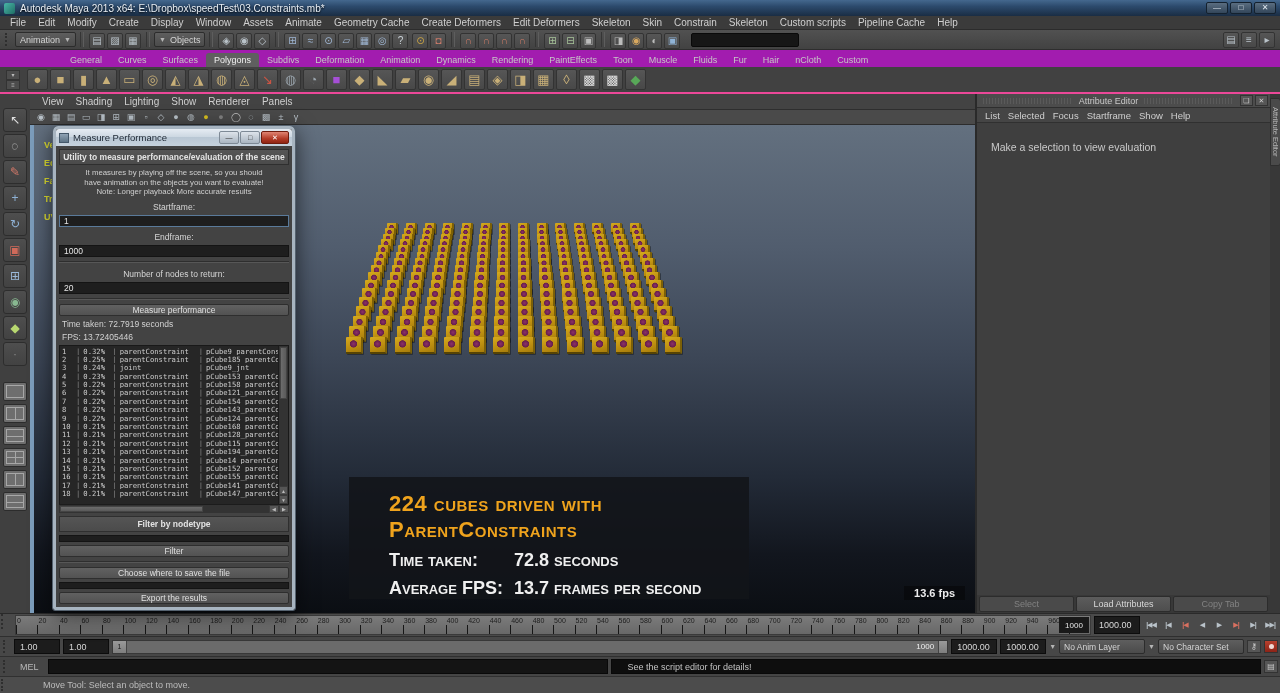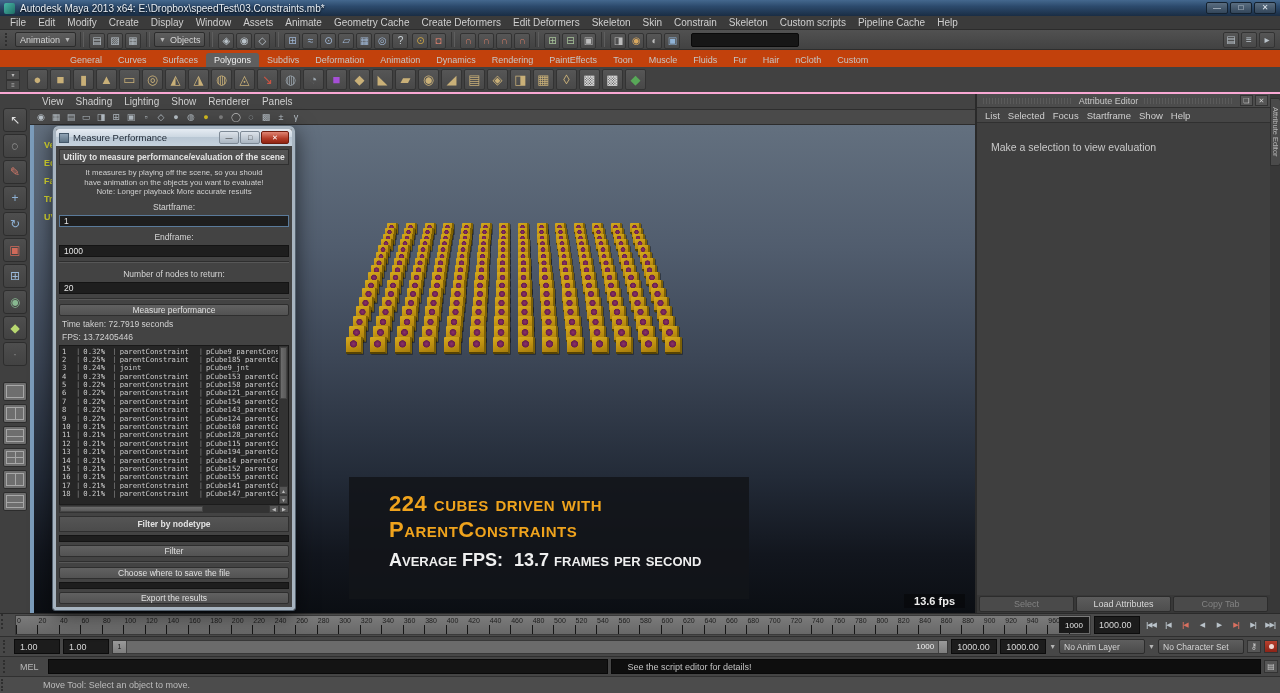--- a/index.html
+++ b/index.html
@@ -29,21 +29,21 @@
     color:#d5d5d5; font-size:9px; display:flex; align-items:center; padding:0 4px; gap:4px; white-space:nowrap; }
   .dd-arrow { font-size:7px; color:#b5b5b5; }
   .sep { width:4px; align-self:stretch; margin:2px 2px; border-left:1px solid #353535; border-right:1px solid #5d5d5d; }
   .icon { display:inline-flex; width:16px; height:16px; align-items:center; justify-content:center;
     font-size:10px; color:#b9c2c9; }
   .iconbox .icon { background:linear-gradient(#565656,#484848); border:1px solid #333; border-radius:2px; margin:0 1px; }
   .status-field { width:108px; height:14px; background:#161616; border:1px solid #090909; border-radius:2px; margin-left:8px; }
   .status-right { margin-left:auto; display:flex; }
 
   
-  .shelf { flex:0 0 42px; background:#c2410c; border-bottom:2px solid #f9a8d4; }
+  .shelf { flex:0 0 42px; background:#a21caf; border-bottom:2px solid #ec4899; }
   .shelf-tabs { height:17px; display:flex; align-items:flex-end; padding-left:62px; }
   .shelf-tab-cls { font-size:9px; color:#c6c6c6; padding:2px 8px 2px; white-space:nowrap; }
   .shelf-tab-cls.active { background:#5f5f5f; color:#f0f0f0; border-radius:3px 3px 0 0; }
   .shelf-icons-row { height:25px; display:flex; align-items:center; padding-left:6px; background:#414141; }
   .mini-col { display:flex; flex-direction:column; margin-right:6px; }
   .mini-btn { width:14px; height:10px; font-size:6px; color:#bbb; background:#4c4c4c; border:1px solid #333;
     display:flex; align-items:center; justify-content:center; }
   .shelf-ic .icon { width:21px; height:21px; font-size:13px; color:#c9b078; }
 
   
@@ -66,21 +66,21 @@
 
   .viewport-panel { flex:1 1 auto; display:flex; flex-direction:column; min-width:0; border-right:2px solid #2a2a2a; }
   .panel-menubar { height:16px; background:#434343; display:flex; align-items:center; padding-left:6px; border-bottom:1px solid #2e2e2e; }
   .panel-toolbar { height:15px; background:#4a4a4a; display:flex; align-items:center; padding-left:4px; gap:1px; border-bottom:1px solid #2c2c2c; }
   .panel-toolbar .icon { width:14px; height:13px; font-size:9px; }
   .viewport { flex:1 1 auto; position:relative; overflow:hidden; border-left:4px solid #7c9dbc;
     background:linear-gradient(180deg,#63707f 0%,#515d6e 25%,#3c4656 48%,#232b38 72%,#12161e 88%,#0b0e13 100%); }
 
   .hud-left { position:absolute; left:10px; top:15px; z-index:2; }
   .hud-line { display:block; font-size:9px; font-weight:bold; color:#e4e431; height:18px; }
-  .fps-hud { position:absolute; right:10px; bottom:5px; z-index:6; font-size:11px; font-weight:bold; color:#ececec;
+  .fps-hud { position:absolute; right:10px; bottom:13px; z-index:6; font-size:11px; font-weight:bold; color:#ececec;
     background:rgba(5,6,8,0.55); padding:1px 10px; }
 
   #cube-field { position:absolute; inset:0; z-index:1; }
   .cube { position:absolute; border-radius:1px;
     background:radial-gradient(circle at 50% 46%, #8d3168 0%, #671f4c 30%, rgba(0,0,0,0) 36%),
       linear-gradient(160deg,#d7ab1e 0%,#bc8e10 60%,#a67c0b 100%);
     border-right:2px solid #7c6007; border-bottom:2px solid #554305; box-shadow:1px 1px 0 rgba(0,0,0,.35); }
 
   .banner { position:absolute; left:315px; top:352px; width:400px; height:122px; z-index:5;
     background:rgba(18,20,25,0.88); padding:14px 0 0 40px; }
@@ -573,20 +573,24 @@
             <div class="cube" style="left: 502.5px; top: 98px; width: 11px; height: 11px; z-index: 1;"></div>
             <div class="cube" style="left: 521.1px; top: 98px; width: 11px; height: 11px; z-index: 1;"></div>
             <div class="cube" style="left: 539.7px; top: 98px; width: 11px; height: 11px; z-index: 1;"></div>
             <div class="cube" style="left: 558.4px; top: 98px; width: 11px; height: 11px; z-index: 1;"></div>
             <div class="cube" style="left: 577px; top: 98px; width: 11px; height: 11px; z-index: 1;"></div>
             <div class="cube" style="left: 595.7px; top: 98px; width: 11px; height: 11px; z-index: 1;"></div>
           </div>
         <div class="banner">
           <div class="banner-title">224 cubes driven with ParentConstraints</div>
           <div class="banner-row">
+            <span class="banner-label">Time taken:</span>
+            <span class="banner-value">72.8 seconds</span>
+          </div>
+          <div class="banner-row">
             <span class="banner-label">Average FPS:</span>
             <span class="banner-value">13.7 frames per second</span>
           </div>
         </div>
         <div class="fps-hud">13.6 fps</div>
       </div>
     </div>
 
     <div class="attr-editor">
       <div class="attr-header">

